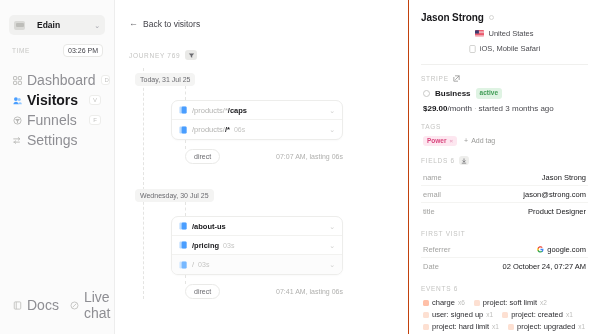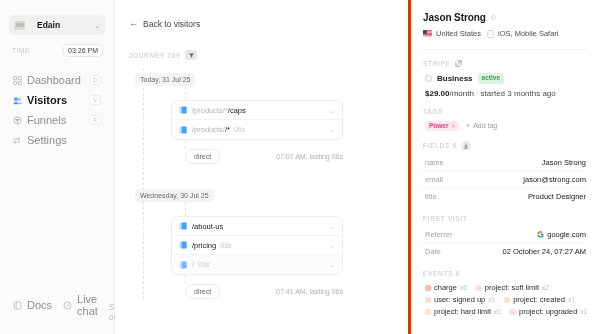--- a/index.html
+++ b/index.html
@@ -56,21 +56,21 @@
     border: 1px solid #e8e8e6; background: #fff;
     border-radius: 4px; padding: 2px 4px; line-height: 1;
   }
 
   .nav { margin-top: 14px; display: flex; flex-direction: column; gap: 2px; }
   .nav-item {
     display: flex; align-items: center; gap: 5px;
     padding: 4px 4px; border-radius: 5px; height: 18px;
     cursor: pointer;
   }
-  .nav-item .ni-label { font-size: 11px; color: #8e8e93; flex: 1; }
+  .nav-item .ni-label { font-size: 14px; color: #8e8e93; flex: 1; }
   .nav-item.active .ni-label { color: #18181b; font-weight: 700; }
   .nav-ico { width: 9px; height: 9px; flex: 0 0 9px; display:block; }
   .kbd {
     font-size: 6px; color: #c4c4c2;
     border: 1px solid #ededeb; border-radius: 3px;
     padding: 1px 3px; line-height: 1; background: #fff;
     min-width: 9px; text-align: center;
   }
 
   .sb-spacer { flex: 1; }
@@ -128,21 +128,21 @@
     display: flex; align-items: center; gap: 5px;
     padding: 5px 7px; height: 19px;
     border-bottom: 1px solid #f2f2f0;
     cursor: pointer;
   }
   .page-row:last-child { border-bottom: none; }
   .page-row.dim { background: #fcfcfc; }
   .pg-ico { width: 8px; height: 8px; flex: 0 0 8px; display:block; }
   .pg-path { font-size: 7.5px; flex: 1; white-space: nowrap; overflow: hidden; }
   .pg-path .pfx { color: #b4b4b2; }
-  .pg-path .bold { color: #18181b; font-weight: 400; }
+  .pg-path .bold { color: #18181b; font-weight: 700; }
   .pg-path .muted { color: #c0c0be; font-weight: 400; }
   .pg-dur { font-size: 7px; color: #c5c5c3; margin-left: 4px; }
   .chev { color: #cfcfcd; font-size: 7px; line-height: 1; }
 
   .session-foot {
     margin-top: 9px; display: flex; align-items: center;
     justify-content: space-between; width: 172px;
     position: relative; padding-left: 14px;
   }
   .session-foot::before{
@@ -152,29 +152,29 @@
   .src-chip {
     font-size: 7px; color: #6b6b70;
     border: 1px solid #eaeae8; border-radius: 9px;
     padding: 3px 8px; line-height: 1; background: #fff;
   }
   .sess-time { font-size: 7px; color: #b0b0ae; }
 
   
   .panel {
     width: 192px; flex: 0 0 192px; height: 334px;
-    border-left: 3px solid #c2410c;
+    border-left: 1px solid #c2410c;
     background: #fff;
     padding: 12px 12px 0 12px;
     overflow: hidden;
   }
   .p-name-row { display: flex; align-items: center; gap: 5px; }
   .p-name { font-size: 10px; font-weight: 700; color: #18181b; letter-spacing: -.1px; }
   .p-dot { width: 5px; height: 5px; border-radius: 50%; border: 1px solid #d6d6d4; }
-  .p-meta { margin-top: 6px; display: flex; align-items: center; gap: 6px; }
+  .p-meta { margin-top: 6px; display: flex; align-items: center; gap: 6px; flex-direction: column; }
   .p-meta-item { display: flex; align-items: center; gap: 4px; font-size: 7.5px; color: #4b4b50; }
   .flag { width: 9px; height: 6.5px; display: block; border-radius: 1px; }
   .dev-ico { width: 7px; height: 8px; display: block; }
   .p-sep { height: 1px; background: #f0f0ee; margin: 11px 0 0 0; }
 
   .sec-head {
     margin-top: 10px; display: flex; align-items: center; gap: 4px;
   }
   .sec-title { font-size: 6.5px; letter-spacing: .7px; color: #c4c4c2; }
   .sec-ico { width: 7px; height: 7px; display: block; }

